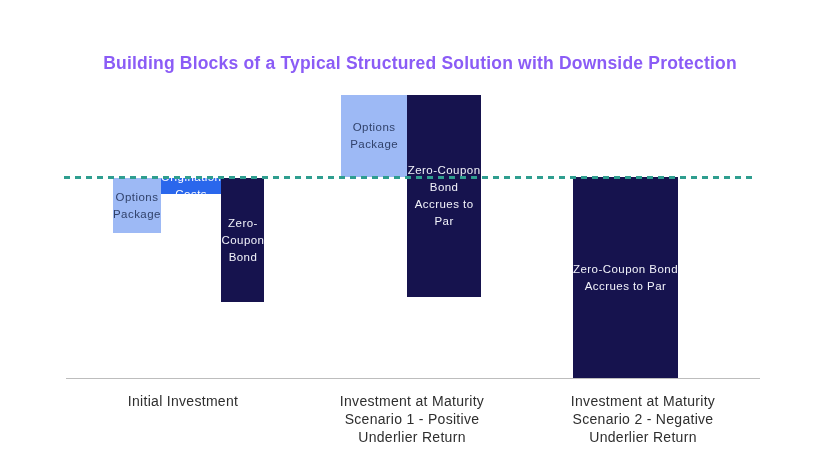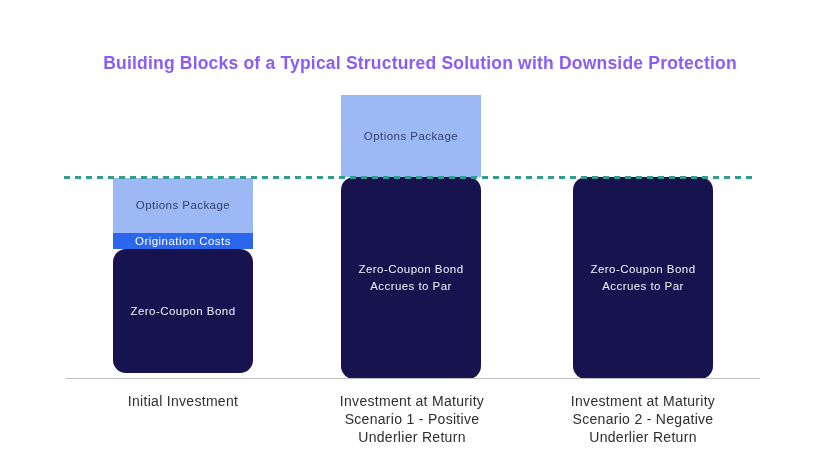--- a/index.html
+++ b/index.html
@@ -27,37 +27,37 @@
     letter-spacing: 0.2px;
     color: #8b5cf6;
   }
   .plot { position: absolute; inset: 0; }
 
   
   .bar {
     position: absolute;
     width: 140px;
     display: flex;
-    flex-direction: column;
+    flex-direction: row;
   }
   .bar-1 { left: 113px; top: 178px; height: 201px; }
   .bar-2 { left: 341px; top: 95px;  height: 284px; }
   .bar-3 { left: 573px; top: 177px; height: 202px; }
 
   .seg {
     display: flex;
     align-items: center;
     justify-content: center;
     text-align: center;
     font-size: 11.5px;
     letter-spacing: 0.45px;
     white-space: pre-line;
     line-height: 17px;
   }
-  .seg-navy   { background: #16134E; color: #f2f3fa; border-radius: 13px; }
+  .seg-navy   { background: #16134E; color: #f2f3fa; }
   .seg-bright { background: #2A67EC; color: #ffffff; }
   .seg-light  { background: #9DB9F5; color: #31426b; }
 
   .b1-options     { height: 55px; }
   .b1-origination { height: 16px; }
   .b1-zcb         { height: 124px; }
   .b2-options     { height: 82px; }
   .b2-zcb         { height: 202px; }
   .b3-zcb         { height: 202px; }
 

